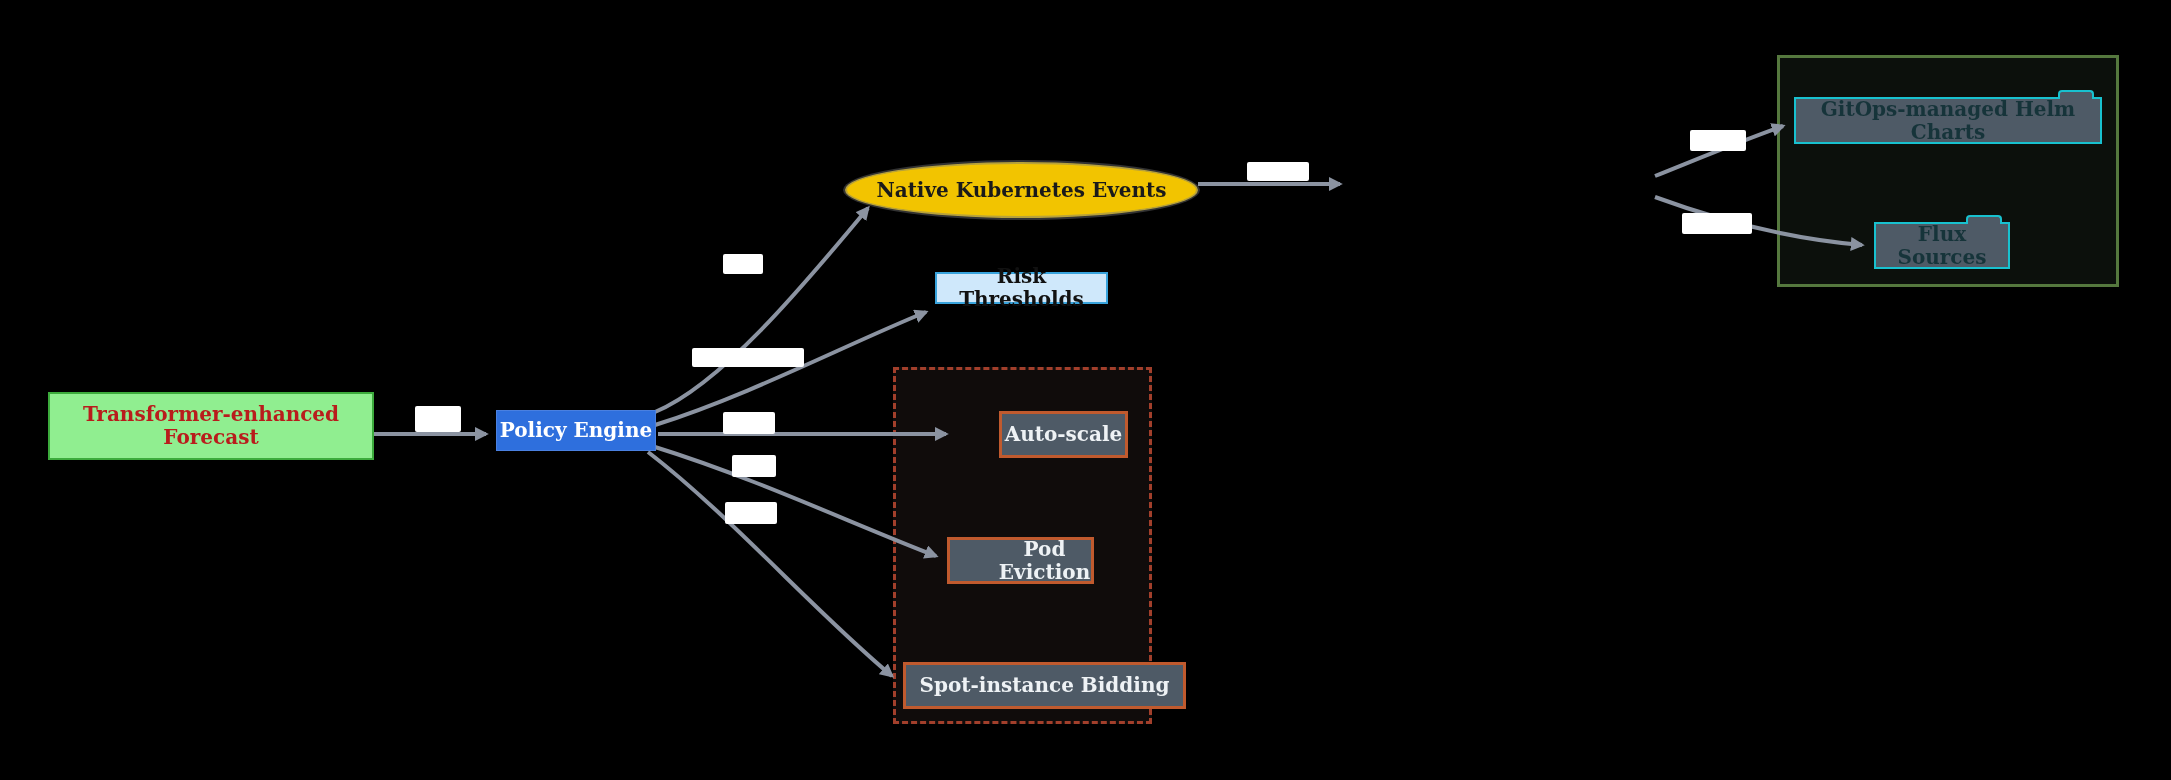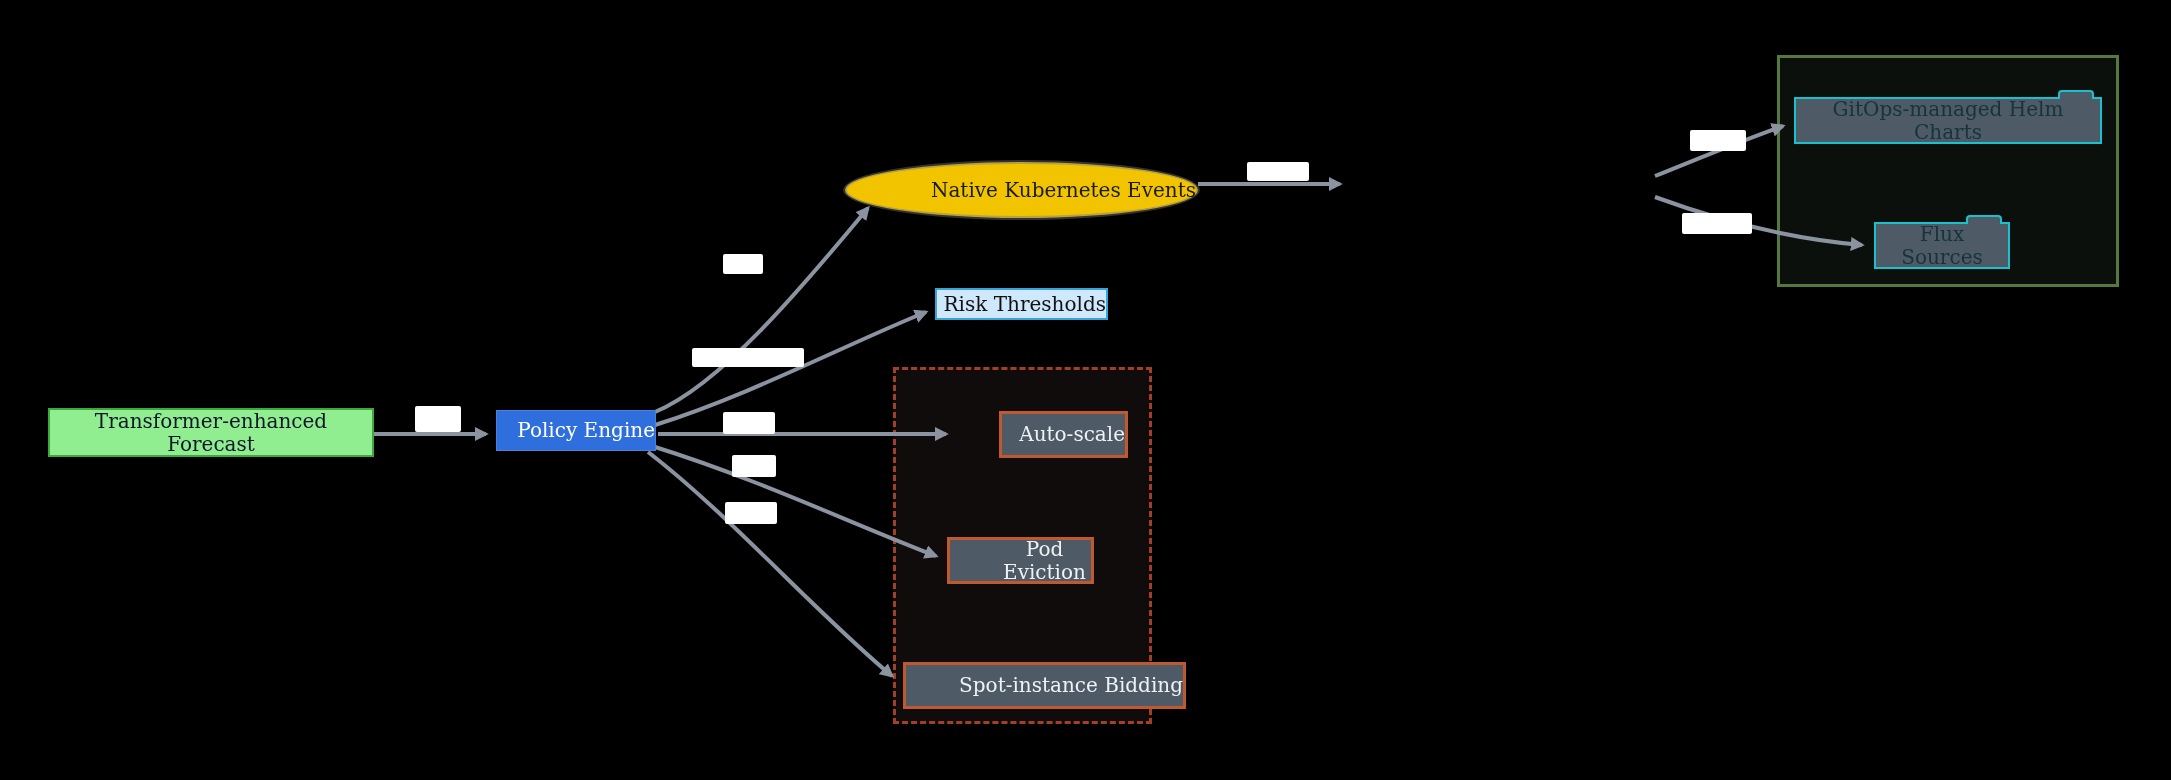--- a/index.html
+++ b/index.html
@@ -18,64 +18,65 @@
   .edge-layer {
     position: absolute;
     left: 0; top: 0;
     width: 2171px;
     height: 780px;
   }
   .node {
     position: absolute;
     display: flex;
     align-items: center;
-    justify-content: flex-end;
+    justify-content: center;
     text-align: center;
     font-size: 20px;
     line-height: 1.15;
     box-sizing: border-box;
+    font-weight: bold;
   }
   
   .subgraph {
     position: absolute;
     box-sizing: border-box;
   }
   .subgraph-actions {
     left: 893px; top: 367px; width: 259px; height: 357px;
     border: 3px dashed #a23f2b;
     background: #100c0b;
   }
   .subgraph-gitops {
     left: 1777px; top: 55px; width: 342px; height: 232px;
     border: 3px solid #55783e;
     background: #0c100c;
   }
   
   .node-forecast {
-    left: 48px; top: 408px; width: 326px; height: 49px;
+    left: 48px; top: 392px; width: 326px; height: 68px;
     background: #90ee90;
     border: 2px solid #3cab3c;
-    color: #0f172a;
+    color: #b91c1c;
   }
   .node-policy {
     left: 496px; top: 410px; width: 160px; height: 41px;
     background: #2e6fdd;
     border: 1px solid #4a80e0;
     color: #ffffff;
   }
   .node-events {
     left: 845px; top: 162px; width: 353px; height: 56px;
     background: #f2c400;
     border: 2px solid #b8a23a;
     border-radius: 50%;
     color: #1a1a1a;
     box-shadow: 0 0 0 2px rgba(200,200,200,0.25);
   }
   .node-risk {
-    left: 935px; top: 288px; width: 173px; height: 32px;
+    left: 935px; top: 272px; width: 173px; height: 32px;
     background: #cfe8fb;
     border: 2px solid #38a3dc;
     color: #111111;
   }
   .node-k0rdent {
     left: 1353px; top: 162px; width: 302px; height: 46px;
     background: #2e6fdd;
     border: 1px solid #4a80e0;
     color: #ffffff;
   }

